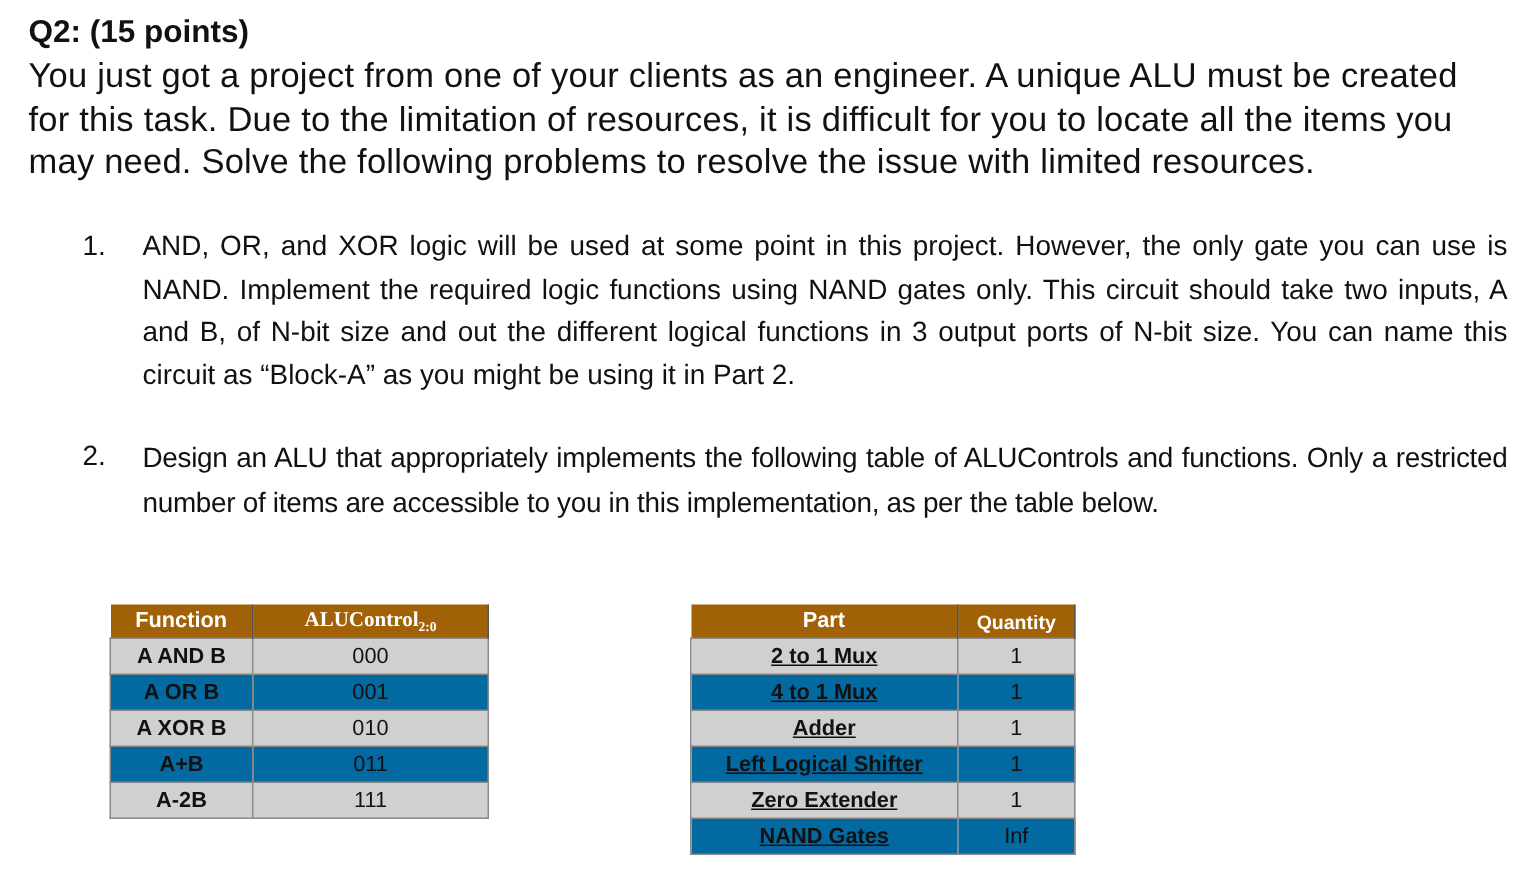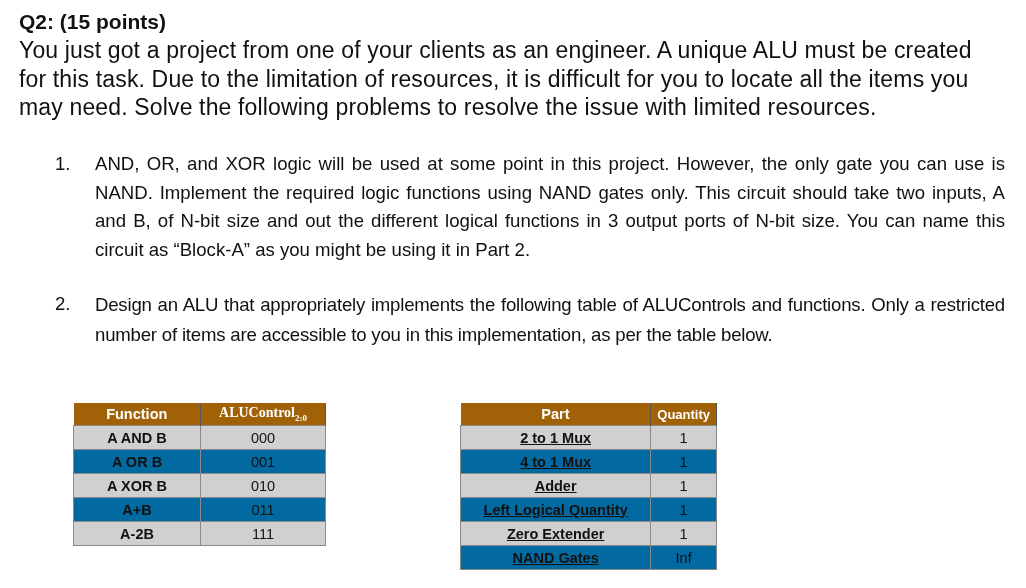--- a/index.html
+++ b/index.html
@@ -28,21 +28,21 @@
 
   table.t {
     position: absolute; border-collapse: collapse;
     font-size: 14.5px;
   }
   table.t th {
     background: #a16207; color: #fff; font-weight: bold; height: 22px;
     padding: 0 6px; border-right: 1px solid #555;
   }
   table.t td {
-    height: 23px; text-align: center; padding: 0 22px;
+    height: 23px; text-align: center; padding: 0 6px;
     border: 1px solid #8a8a8a;
     margin-top: 40px;
   }
   table.t tr.shade td { background: #d0d0d0; }
   table.t tr.plain td { background: #0369a1; }
   .t1 { left: 73px; top: 403px; width: 253px; }
   .t1 td.c1 { font-weight: bold; width: 82px; }
   .t1 th.h2 { font-family: "Liberation Serif", "DejaVu Serif", serif; font-size: 14px; margin-left: 12px; }
   .t1 th.h2 sub { font-size: 9px; }
   .t2 { left: 460px; top: 403px; width: 257px; }
@@ -110,21 +110,21 @@
     </tr>
     <tr class="plain">
       <td class="c1">4 to 1 Mux</td>
       <td>1</td>
     </tr>
     <tr class="shade">
       <td class="c1">Adder</td>
       <td>1</td>
     </tr>
     <tr class="plain">
-      <td class="c1">Left Logical Quantity</td>
+      <td class="c1">Left Logical Shifter</td>
       <td>1</td>
     </tr>
     <tr class="shade">
       <td class="c1">Zero Extender</td>
       <td>1</td>
     </tr>
     <tr class="plain">
       <td class="c1">NAND Gates</td>
       <td>Inf</td>
     </tr>

